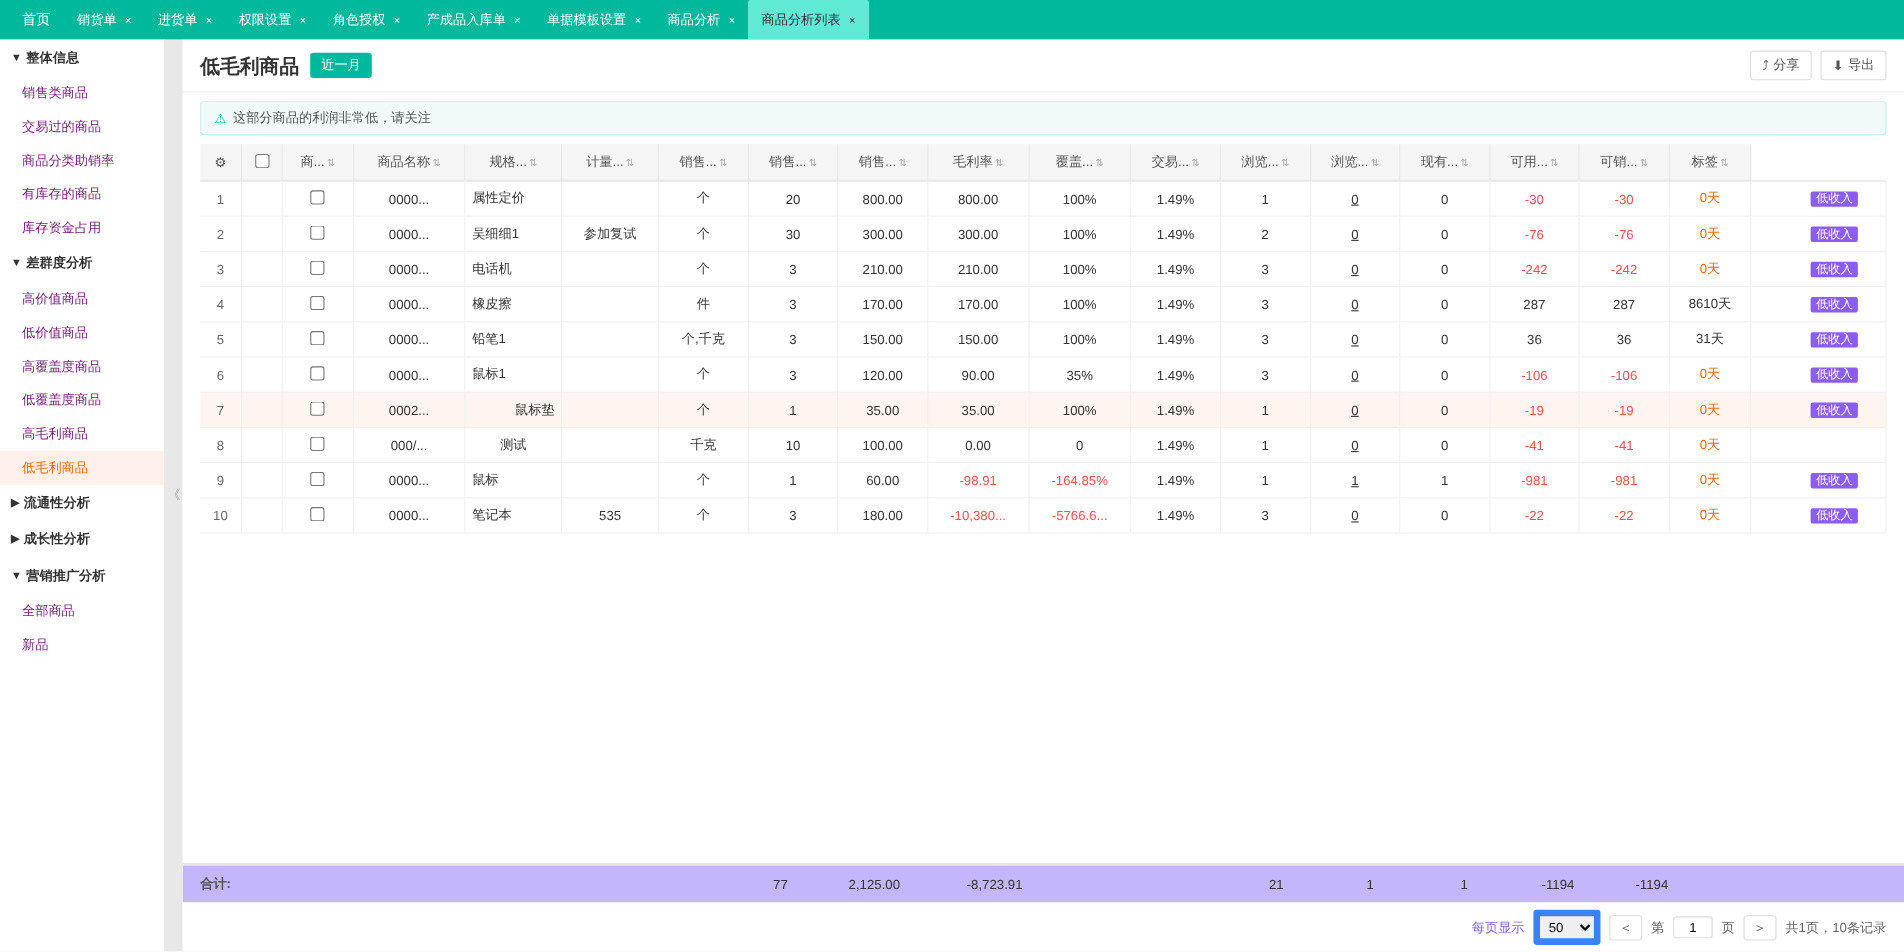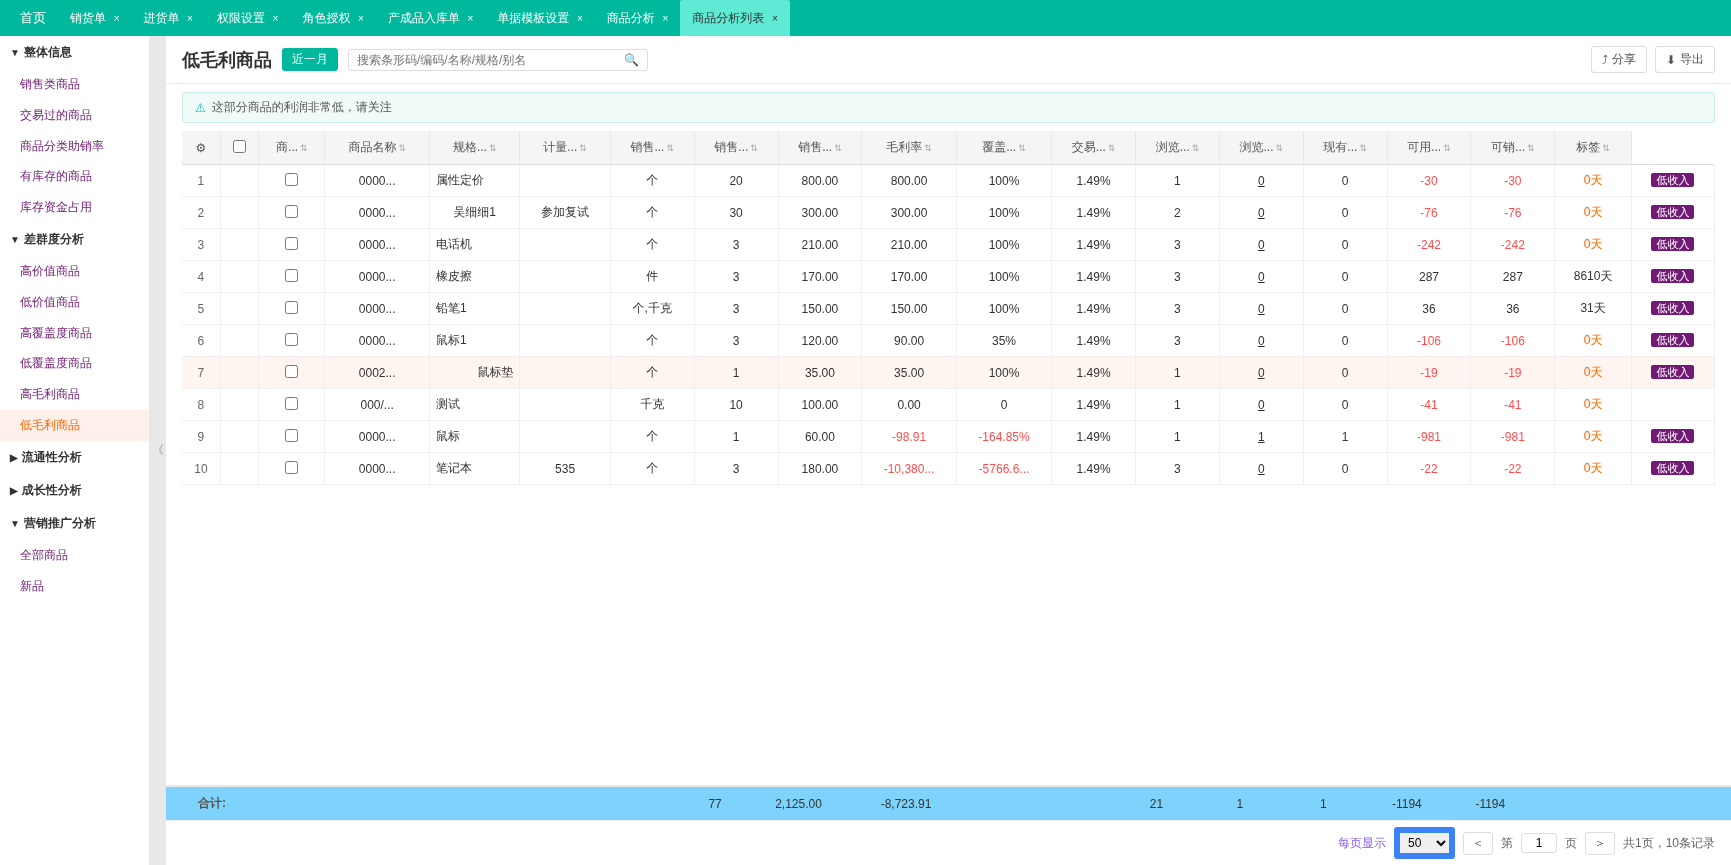--- a/index.html
+++ b/index.html
@@ -175,36 +175,37 @@
     tbody tr.highlighted { background: #fff5f0; }
     tbody td {
       padding: 7px 6px;
       text-align: center;
       color: #333;
       border-right: 1px solid #f0f0f0;
     }
     .red-text { color: #ff4d4f; margin-left: 24px; }
     .orange-text { color: #ff6600; }
     .tag-low-income {
-      background: #701a75;
+      background: #8b5cf6;
       color: #fff;
       padding: 1px 5px;
       border-radius: 2px;
       font-size: 11px;
+      margin-left: 29px;
     }
     .underline-link { text-decoration: underline; color: #333; cursor: pointer; }
     .row-num { color: #666; text-align: center; }
 
     
     .table-footer {
-      background: #7dd3fc;
+      background: #c4b5fd;
       border-top: 2px solid #e8e8e8;
       display: flex;
       align-items: center;
-      padding: 8px 32px;
+      padding: 8px 16px;
       gap: 10px;
     }
     .footer-label { font-weight: bold; color: #555; padding-right: 20px; }
     .footer-values {
       display: flex;
       flex: 1;
       gap: 0;
     }
     .footer-cell {
       flex: 1;
@@ -337,24 +338,20 @@
 
   <div class="sidebar-collapse">
     <span>《</span>
   </div>
 
   <div class="main-content">
 
     <div class="page-header">
       <span class="page-title">低毛利商品</span>
       <button class="btn-recent">近一月</button>
-      <div class="search-box">
-        <input type="text" placeholder="搜索条形码/编码/名称/规格/别名" style="">
-        <span class="search-icon">🔍</span>
-      </div>
       <div class="header-actions">
         <button class="btn-action">
           <span>⤴</span>
           <span>分享</span>
         </button>
         <button class="btn-action">
           <span>⬇</span>
           <span>导出</span>
         </button>
       </div>
@@ -409,21 +406,21 @@
       <td class="red-text">-30</td>
       <td class="red-text">-30</td>
       <td class="orange-text">0天</td>
       <td><span class="tag-low-income">低收入</span></td>
     </tr>
             <tr>
               <td class="row-num">2</td>
       <td></td>
       <td><input type="checkbox" style=""></td>
       <td>0000...</td>
-      <td style="text-align:center">吴细细1</td>
+      <td style="text-align:left">吴细细1</td>
       <td>参加复试</td>
       <td>个</td>
       <td>30</td>
       <td>300.00</td>
       <td class="">300.00</td>
       <td class="">100%</td>
       <td>1.49%</td>
       <td>2</td>
       <td class="underline-link">0</td>
       <td>0</td>
@@ -535,21 +532,21 @@
       <td class="red-text">-19</td>
       <td class="red-text">-19</td>
       <td class="orange-text">0天</td>
       <td><span class="tag-low-income">低收入</span></td>
     </tr>
             <tr>
               <td class="row-num">8</td>
       <td></td>
       <td><input type="checkbox" style=""></td>
       <td>000/...</td>
-      <td style="text-align:left">测试</td>
+      <td style="text-align:center">测试</td>
       <td></td>
       <td>千克</td>
       <td>10</td>
       <td>100.00</td>
       <td class="">0.00</td>
       <td class="">0</td>
       <td>1.49%</td>
       <td>1</td>
       <td class="underline-link">0</td>
       <td>0</td>

